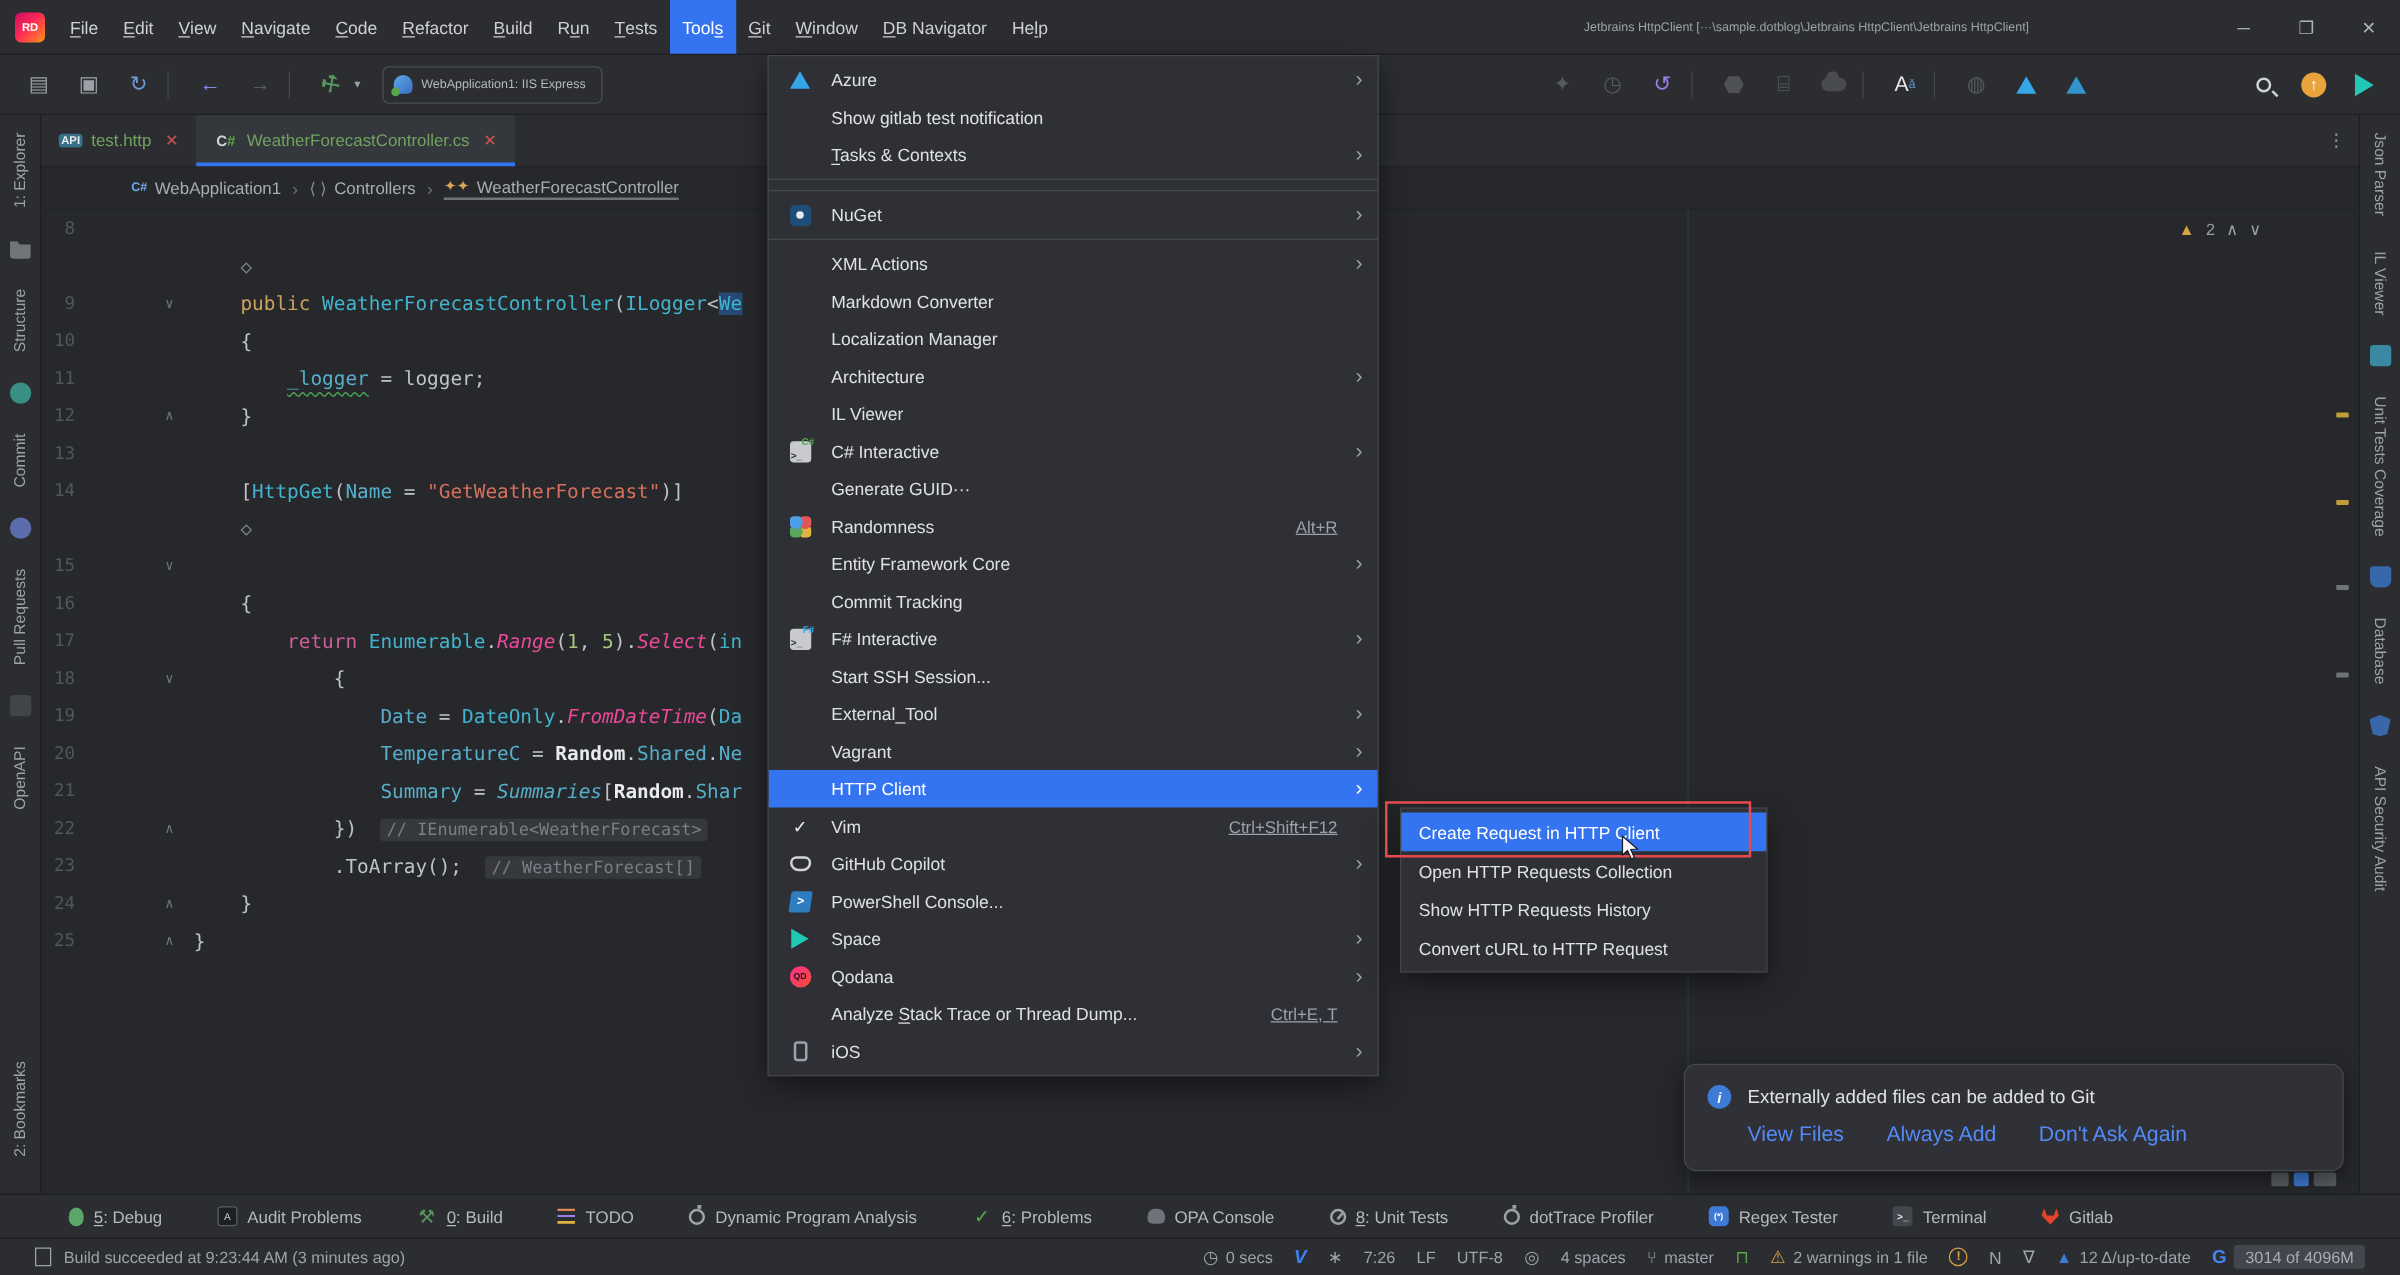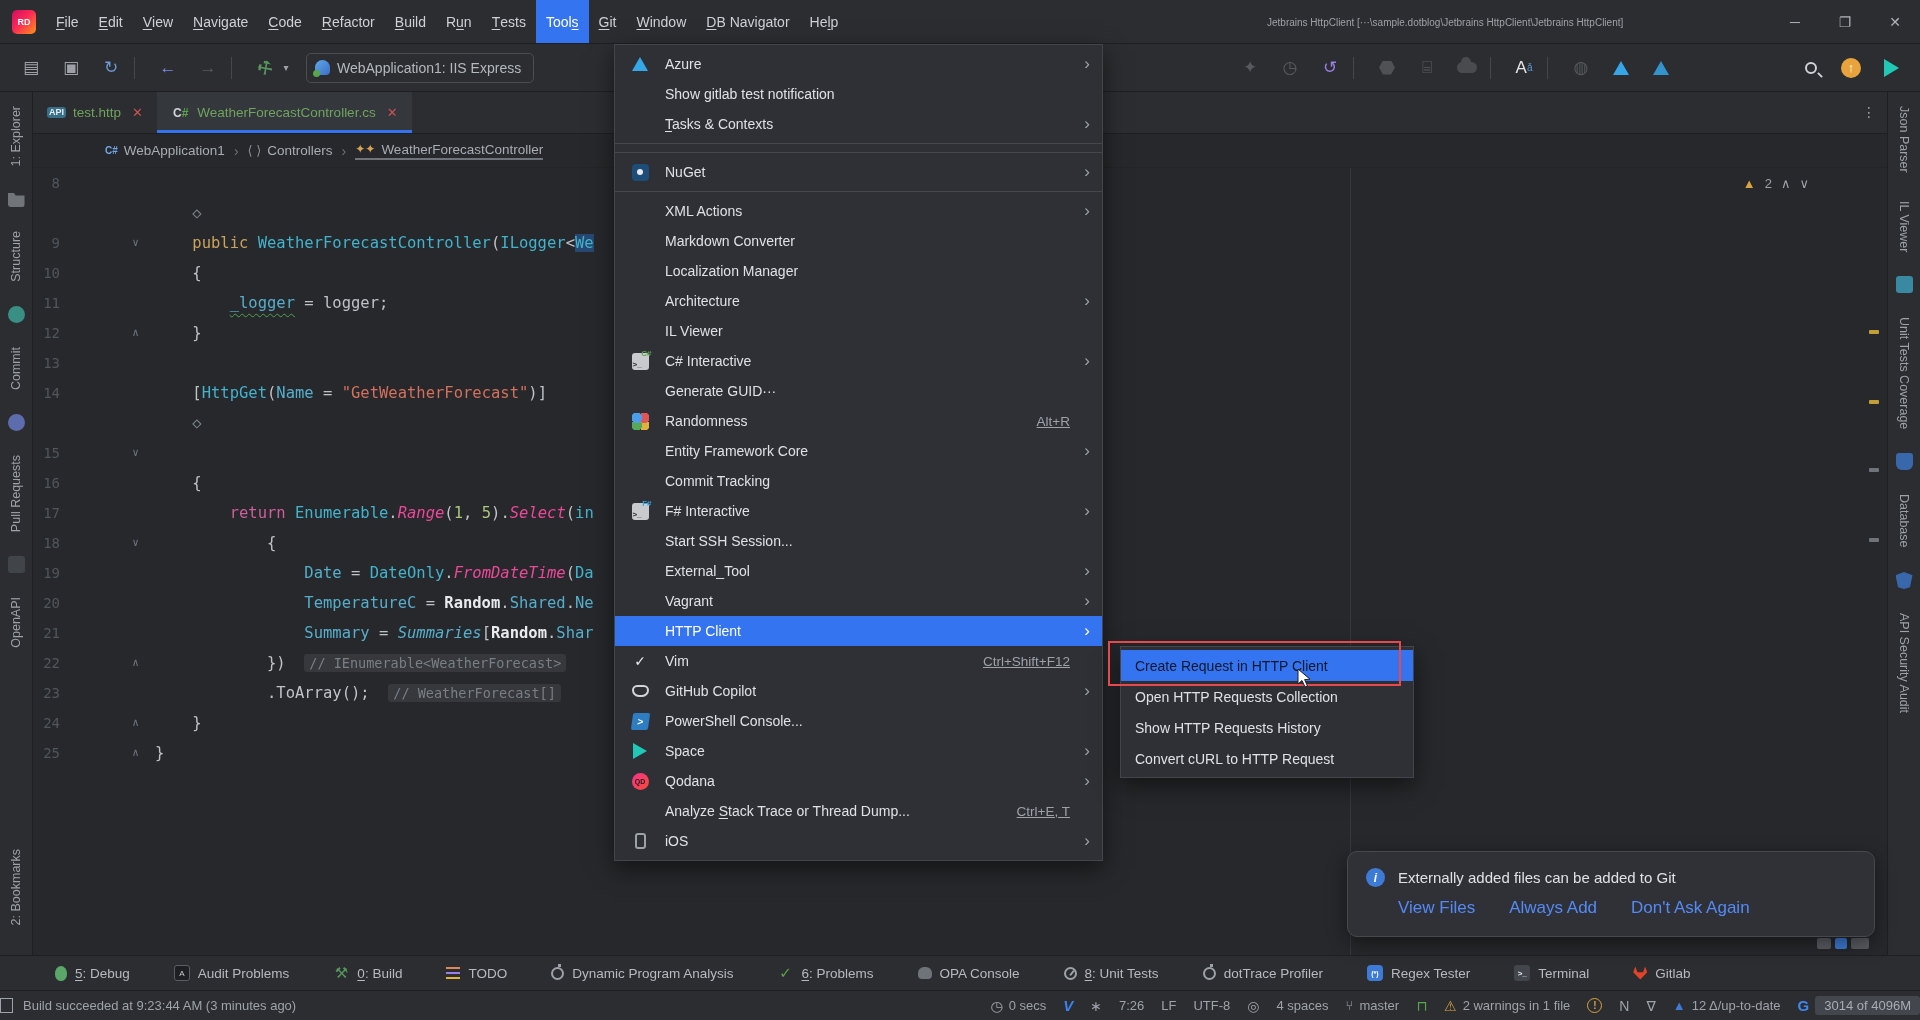--- a/index.html
+++ b/index.html
@@ -27,21 +27,21 @@
   #toolbar { position:absolute; left:0; top:44px; width:1920px; height:48px; background:#2B2D30;
     border-bottom:1px solid #1E1F22; display:flex; align-items:center; z-index:5;}
   .tb-ic { width:30px; height:30px; display:flex; align-items:center; justify-content:center;
     color:#9DA0A6; font-size:17px; margin-left:10px; border-radius:4px;}
   .tb-sep { width:1px; height:22px; background:#44474C; margin:0 8px;}
   .faded { opacity:.38; }
   .purple { color:#9B7FE8; }
   .greenish { color:#57965C; }
   .caret { width:12px; margin-left:0; font-size:10px; color:#9DA0A6;}
   #run-config { margin-left:14px; height:30px; border:1px solid #4A4D52; border-radius:5px;
-    display:flex; align-items:center; padding:0 12px 0 8px; color:#B4B8BF; font-size:14px; gap:7px;}
+    display:flex; align-items:center; padding:0 12px 0 8px; color:#B4B8BF; font-size:10px; gap:7px;}
   #rocket { width:15px; height:15px; background:linear-gradient(135deg,#5FA8E8,#3B6EC5); border-radius:50% 50% 4px 4px;
     position:relative;}
   #rocket::after { content:""; position:absolute; left:-2px; bottom:-2px; width:7px; height:7px;
     background:#57A64A; border-radius:50%; }
   #toolbar-right { position:absolute; right:14px; display:flex; align-items:center;}
   .hexagon { width:16px; height:14px; background:#8A8D93; clip-path:polygon(25% 0,75% 0,100% 50%,75% 100%,25% 100%,0 50%);}
   .cloudic { width:20px; height:11px; background:#7A7D83; border-radius:8px; position:relative;}
   .cloudic::before { content:""; position:absolute; left:4px; top:-5px; width:10px; height:10px; border-radius:50%; background:#7A7D83;}
   .tri-az { width:0; height:0; border-left:8px solid transparent; border-right:8px solid transparent;
     border-bottom:14px solid #35A6E8;}
@@ -146,21 +146,21 @@
   .mic.space { width:0; height:0; border-top:8px solid transparent; border-bottom:8px solid transparent;
     border-left:14px solid #21C8B5;}
   .mic.qodana { background:linear-gradient(135deg,#FF318C,#F74B35); border-radius:50%; color:#16181B;
     font-size:7px; font-weight:bold;}
   .mic.ios { border:2px solid #9DA1A8; border-radius:3px; width:11px; height:16px;}
 
   
   #http-submenu { position:absolute; left:1120px; top:646px; width:294px; background:#2E3036;
     border:1px solid #43454A; box-shadow:0 8px 22px rgba(0,0,0,.5); z-index:55; padding:3px 0;}
   .sm-row { height:31px; display:flex; align-items:center; padding:0 14px; color:#DFE1E5; font-size:14px; white-space:nowrap;}
-  .sm-row.selected { background:#3574F0; color:#0f172a;}
+  .sm-row.selected { background:#3574F0; color:#ffffff;}
   #red-box { position:absolute; left:1108px; top:641px; width:293px; height:45px;
     border:2px solid #E8494F; z-index:60; pointer-events:none;}
   #cursor { position:absolute; left:1297px; top:668px; z-index:70; }
 
   
   #notification { position:absolute; left:1347px; top:851px; width:528px; height:86px; background:#2F3136;
     border:1px solid #46484D; border-radius:10px; box-shadow:0 6px 20px rgba(0,0,0,.45); z-index:30; padding:16px 18px 0 18px;}
   #notif-head { display:flex; align-items:center; gap:13px; color:#DFE1E5; font-size:15px;}
   #notif-info { width:19px; height:19px; background:#3E7BD6; border-radius:50%; color:#fff; font-size:12px;
     font-weight:bold; display:flex; align-items:center; justify-content:center; font-style:italic;}
@@ -185,21 +185,21 @@
   .bic.gauge::after { content:""; position:absolute; left:5px; top:1px; width:2px; height:6px; background:#9DA1A8; transform:rotate(40deg);}
   .bic.check { color:#57A64A; font-size:15px; font-weight:bold;}
   .bic.owl { background:#6F737A; border-radius:6px 6px 4px 4px; width:14px; height:12px;}
   .bic.regex { background:#3E7BD6; border-radius:4px; color:#fff; font-size:7px; font-weight:bold;}
   .bic.terminal { background:#43464C; border-radius:3px; color:#E8EAEE; font-size:8px; font-weight:bold;}
   .bic.gitlab { width:14px; height:13px; background:#E24329; clip-path:polygon(0 45%,15% 0,30% 45%,70% 45%,85% 0,100% 45%,50% 100%);}
 
   
   #statusbar { position:absolute; left:0; top:990px; width:1920px; height:30px; background:#2B2D30;
     border-top:1px solid #1E1F22; display:flex; align-items:center; color:#9EA2AA; font-size:13px; z-index:20;
-    padding:0 0;}
+    padding:0 28px;}
   #status-left { display:flex; align-items:center; gap:10px;}
   .frame-ic { width:13px; height:15px; border:1.5px solid #9EA2AA;}
   #status-right { margin-left:auto; display:flex; align-items:center; gap:17px; white-space:nowrap;}
   .sb-item { display:flex; align-items:center; gap:6px;}
   .sb-boxed { background:#43464C; border-radius:3px; padding:2px 9px; color:#A8ACB3;}
   .sic { font-size:14px;}
   .sic.vlogo { color:#3B82F6; font-weight:bold; font-style:italic; font-size:15px;}
   .sic.google { color:#4285F4; font-weight:bold; font-size:15px;}
   .sic.unlock { color:#57A64A;}
   .sic.warnbell { color:#D9A343;}

